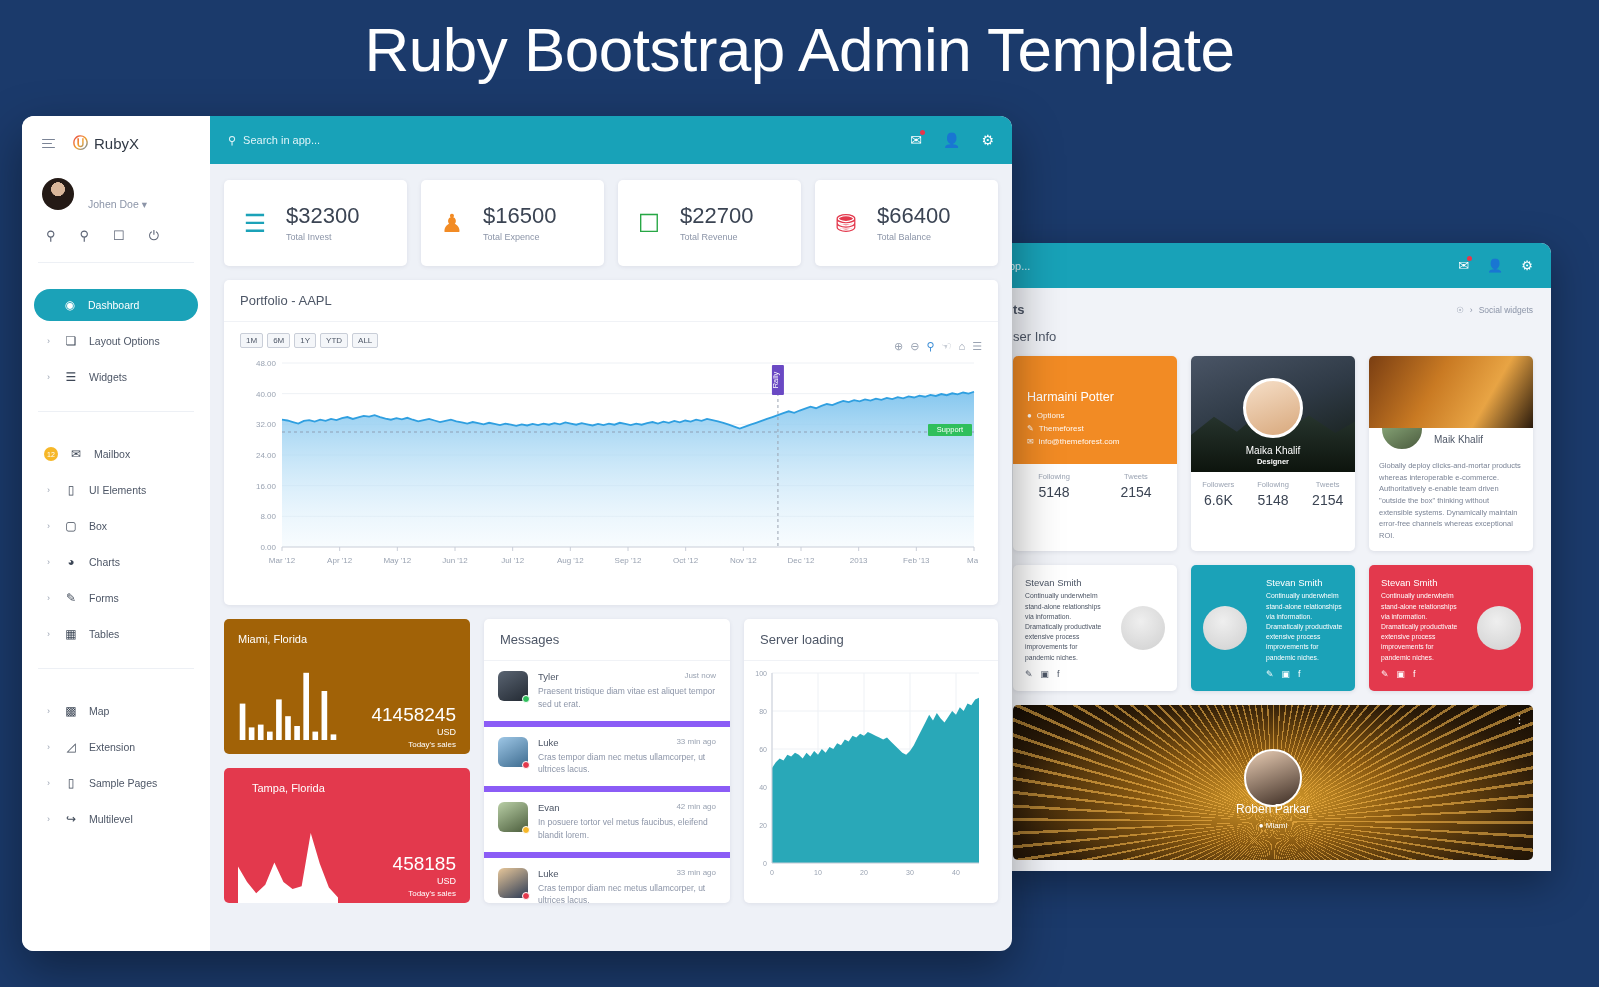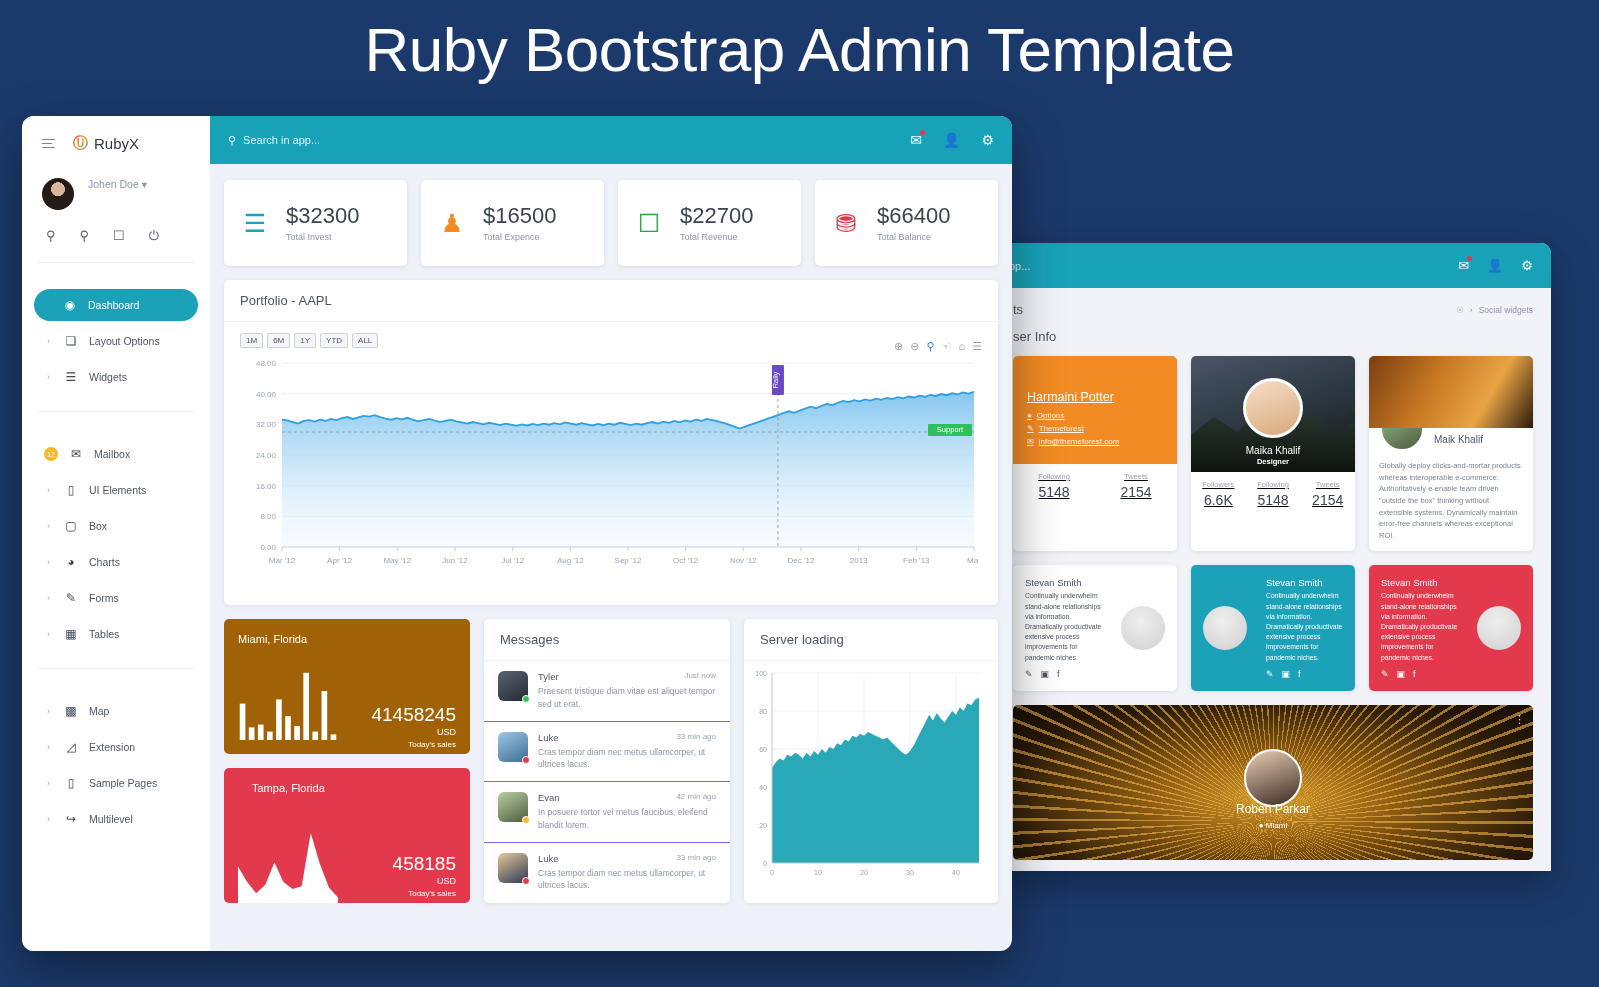--- a/index.html
+++ b/index.html
@@ -27,32 +27,32 @@
   }
   .w2-topbar { height: 45px; background: #18a2b8; display: flex; align-items: center; }
   .w2-search { color: #dff4f8; font-size: 11px; padding-left: 14px; flex: 1; }
   .w2-icons { display: flex; gap: 18px; padding-right: 18px; align-items: center; }
   .w2-icons .ic { color: #fff; font-size: 13px; position: relative; }
   .dot-red { position: absolute; top: -2px; right: -3px; width: 5px; height: 5px;
              border-radius: 50%; background: #e8354a; }
   .w2-body { padding: 10px 18px 0 18px; }
   .w2-crumbrow { display: flex; justify-content: space-between; align-items: center;
                  font-size: 10px; color: #8c95a8; padding: 4px 0 10px 0; }
-  .w2-crumbrow .ttl { font-size: 13px; color: #4d5666; }
+  .w2-crumbrow .ttl { font-size: 13px; color: #4d5666; font-weight: bold; }
   .w2-crumb { display: flex; gap: 6px; align-items: center; font-size: 8.5px; }
   .w2-section { font-size: 13px; color: #4d5666; margin: 2px 0 12px 0; }
 
   .w2-cards { display: flex; gap: 14px; }
   .w2-card { flex: 1; background: #fff; border-radius: 5px; overflow: hidden;
              box-shadow: 0 1px 4px rgba(20,30,60,.10); }
 
-  .prof-orange { background: #f28b24; height: 108px; padding: 34px 0 0 14px; color: #fff; text-decoration: underline; }
+  .prof-orange { background: #f28b24; height: 108px; padding: 34px 0 0 14px; color: #fff; }
   .prof-orange .nm { font-size: 12.5px; margin-bottom: 7px; }
   .prof-orange .li { font-size: 8px; margin-bottom: 4px; opacity: .95; display: flex; gap: 5px; }
-  .stats { display: flex; text-decoration: underline; }
+  .stats { display: flex; }
   .stat { flex: 1; text-align: center; padding: 8px 0 10px 0; }
   .stat .lb { font-size: 7.5px; color: #9aa3b2; margin-bottom: 3px; }
   .stat .vl { font-size: 14px; color: #3b4453; }
 
   .cover { height: 116px; position: relative; overflow: hidden;
            background: linear-gradient(160deg,#4a5566 0%,#2f3a46 45%,#10180f 100%); }
   .cover .mtn { position: absolute; bottom: 0; left: 0; width: 100%; height: 58%;
                 background: linear-gradient(180deg,#2b3a33,#0d140d); clip-path: polygon(0 45%,14% 18%,28% 40%,42% 12%,58% 38%,72% 16%,88% 42%,100% 25%,100% 100%,0 100%); }
   .cover .av { position: absolute; left: 50%; top: 22px; transform: translateX(-50%);
                width: 60px; height: 60px; border-radius: 50%; border: 3px solid #fff;
@@ -111,21 +111,21 @@
   .sb-top { display: flex; align-items: center; gap: 18px; padding: 18px 0 0 20px; }
   .burger { display: flex; flex-direction: column; gap: 2.5px; }
   .burger i { display: block; height: 1.6px; background: #7b8496; border-radius: 1px; }
   .burger i:nth-child(1) { width: 13px; }
   .burger i:nth-child(2) { width: 10px; }
   .burger i:nth-child(3) { width: 13px; }
   .brand { display: flex; align-items: center; gap: 6px; font-size: 15px; color: #323a46; }
   .brand .logo { font-size: 15px; font-weight: bold;
       background: linear-gradient(135deg,#e8354a 0%,#f0a02a 50%,#2f7fd8 100%);
       -webkit-background-clip: text; background-clip: text; color: transparent; }
-  .sb-user { display: flex; align-items: flex-start; gap: 14px; padding: 25px 0 0 20px; }
+  .sb-user { display: flex; align-items: flex-end; gap: 14px; padding: 25px 0 0 20px; }
   .sb-ava { width: 32px; height: 32px; border-radius: 50%; flex: none;
             background: radial-gradient(circle at 50% 35%,#d9b79b 0 26%,#241a16 27% 100%); }
   .sb-uname { font-size: 10.5px; color: #8c95a8; }
   .sb-icons { display: flex; gap: 24px; padding: 18px 0 0 24px; color: #5c6475; font-size: 13px; }
   .divider { height: 1px; background: #edf0f5; margin: 18px 16px; }
   .nav { padding: 8px 12px 0 12px; }
   .nav-item { display: flex; align-items: center; gap: 10px; padding: 9px 10px;
               font-size: 10.5px; color: #4d5666; border-radius: 20px; margin-bottom: 4px; }
   .nav-item .chev { width: 9px; font-size: 9px; color: #9aa3b2; flex: none; text-align: center; }
   .nav-item .nic { width: 16px; text-align: center; font-size: 12px; color: #3d4756; flex: none; }
@@ -170,21 +170,21 @@
   .tile { border-radius: 5px; height: 135px; position: relative; color: #fff;
           padding: 14px; overflow: hidden; }
   .tile.teal { background: #a16207; }
   .tile.red  { background: #e3394d; padding-left: 28px; }
   .tile .city { font-size: 11px; }
   .tile .amt { position: absolute; right: 14px; bottom: 28px; font-size: 19px; }
   .tile .cur { position: absolute; right: 14px; bottom: 17px; font-size: 9px; }
   .tile .sub { position: absolute; right: 14px; bottom: 5px; font-size: 8px; }
 
   .msg-panel { height: 284px; overflow: hidden; }
-  .msg { display: flex; gap: 10px; padding: 10px 14px; border-bottom: 1px solid #8b5cf6; }
+  .msg { display: flex; gap: 10px; padding: 10px 14px; border-bottom: 6px solid #8b5cf6; }
   .msg .av { width: 30px; height: 30px; border-radius: 6px; flex: none; position: relative;
              background: linear-gradient(150deg,#5a6472,#232a33); }
   .msg .av .st { position: absolute; right: -2px; bottom: -2px; width: 8px; height: 8px;
                  border-radius: 50%; border: 1.5px solid #fff; }
   .msg .bd { flex: 1; min-width: 0; }
   .msg .hd { display: flex; justify-content: space-between; }
   .msg .nm { font-size: 9.5px; color: #4d5666; }
   .msg .tm { font-size: 8px; color: #9aa3b2; }
   .msg .tx { font-size: 8.5px; color: #8c95a8; line-height: 1.5; margin-top: 3px; }
 

